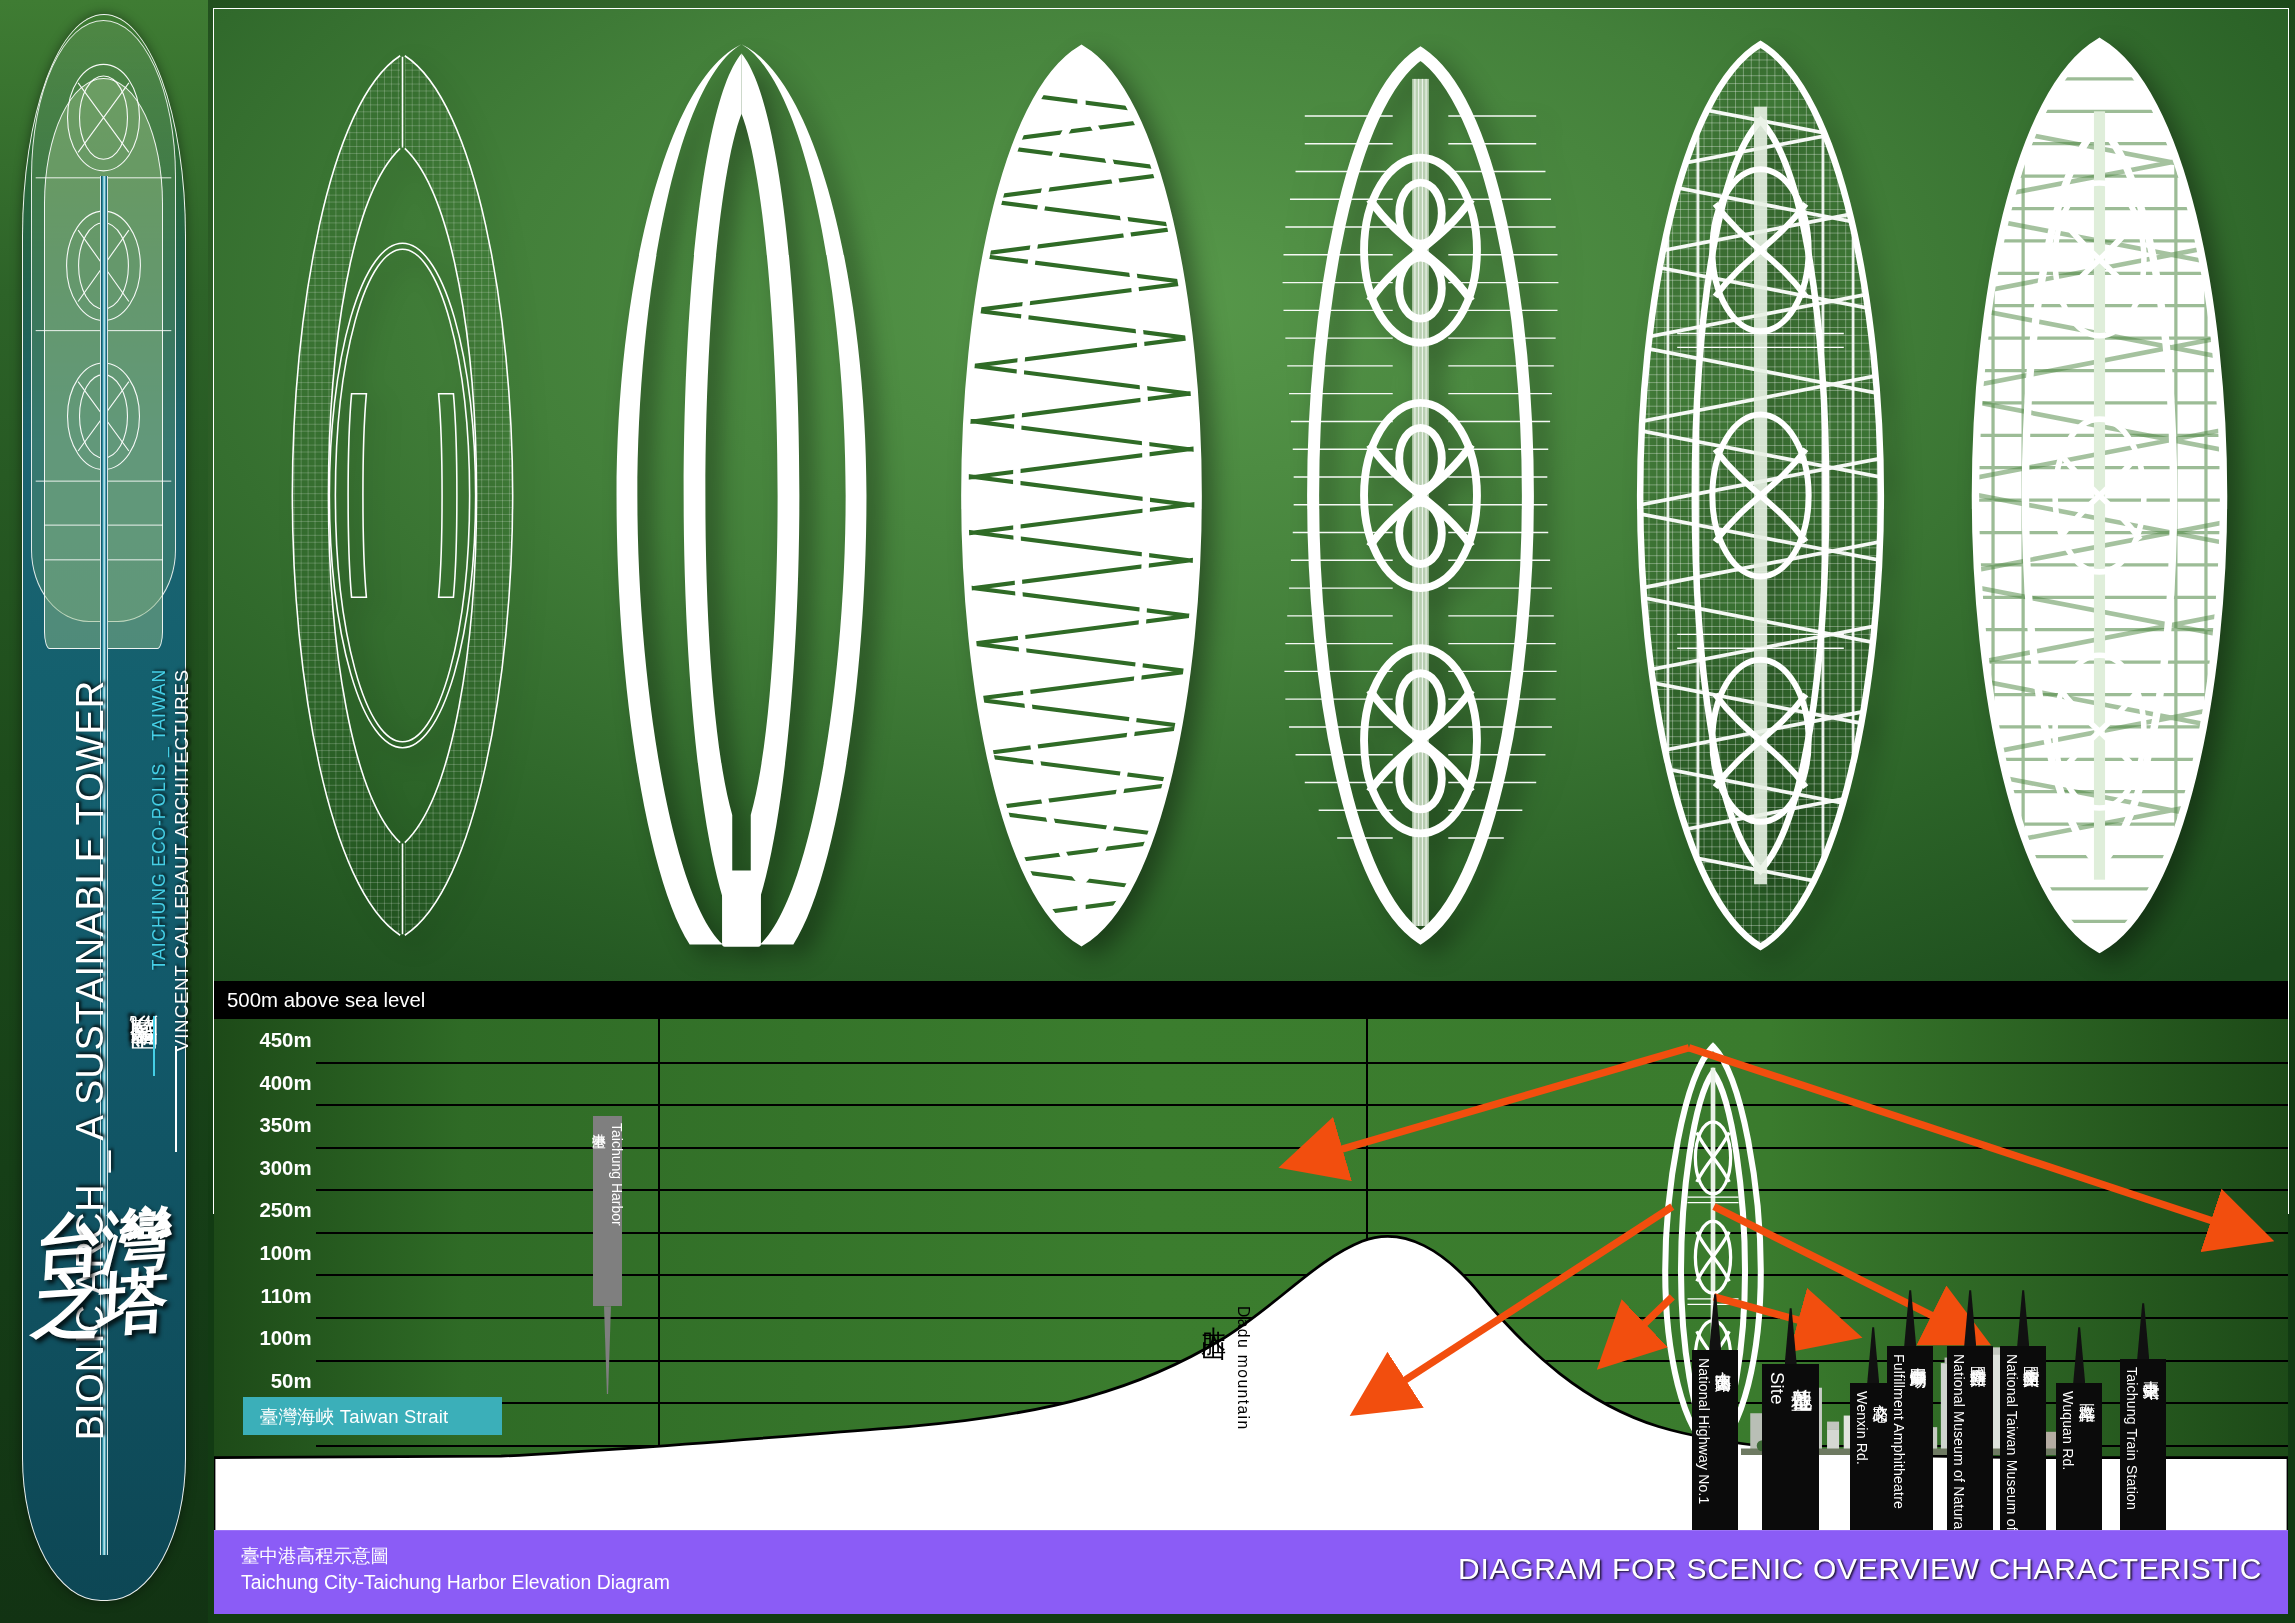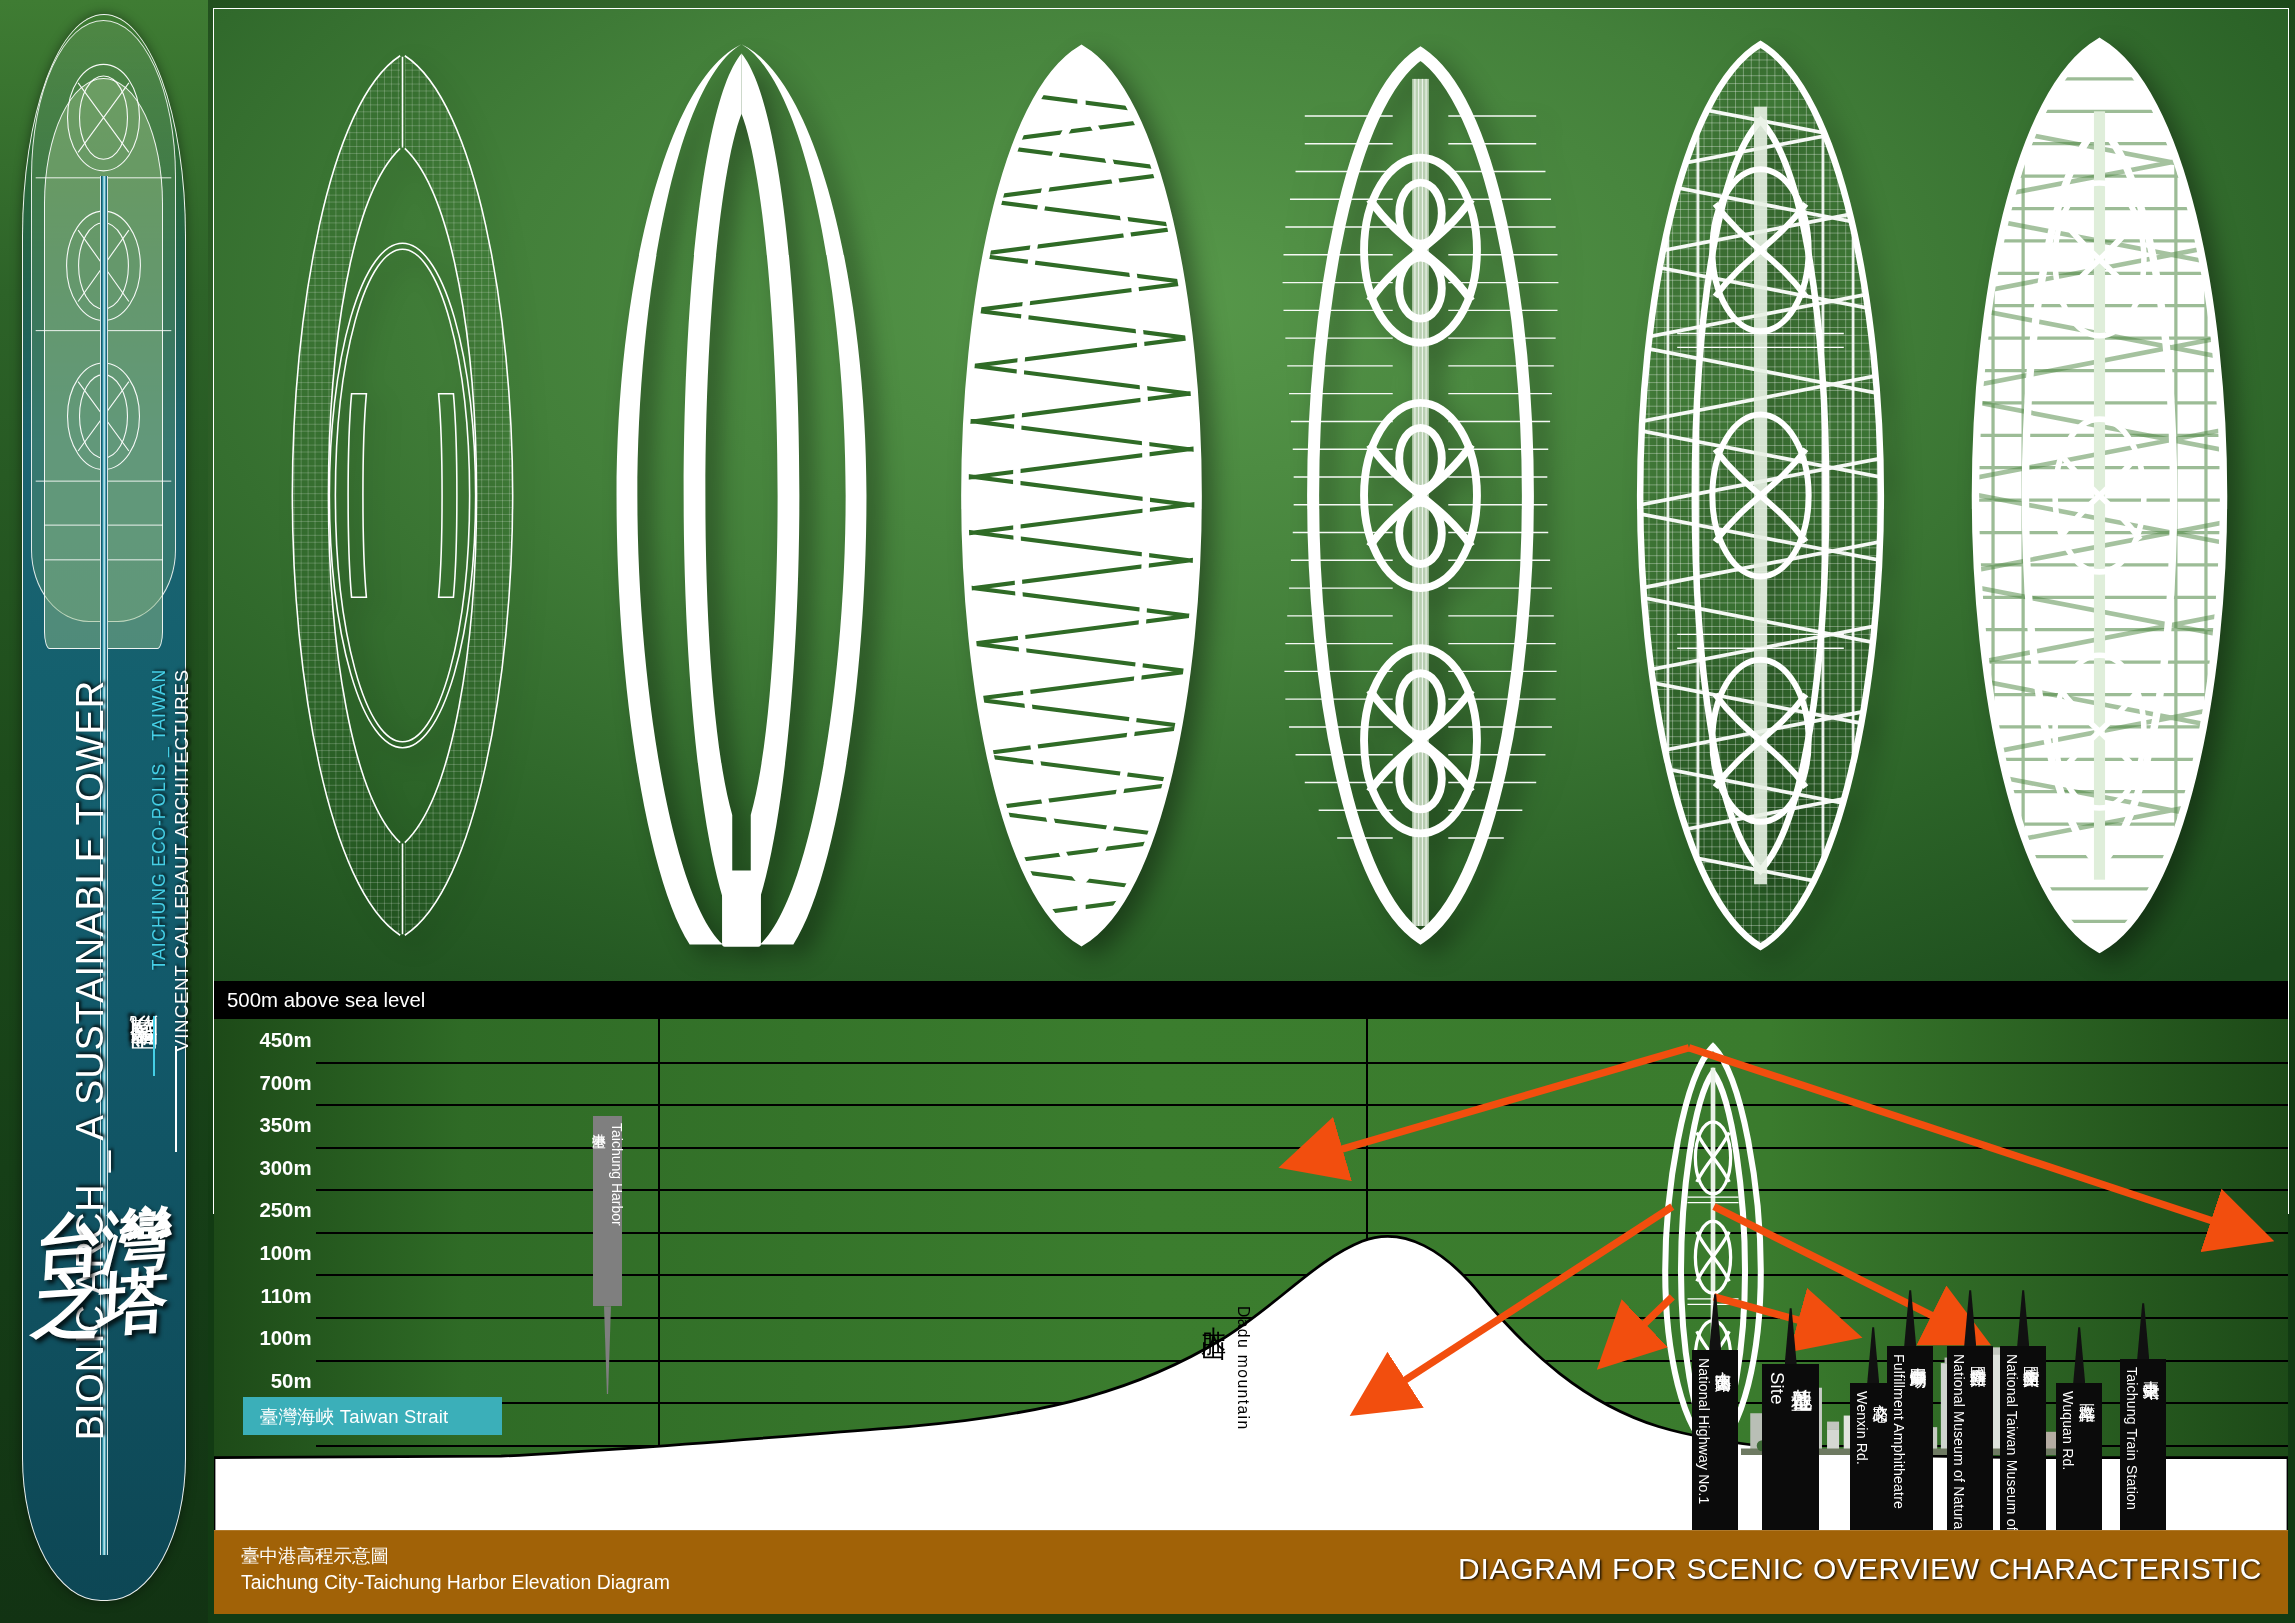--- a/index.html
+++ b/index.html
@@ -203,21 +203,21 @@
   .callout.big .tag .cn { font-size:21px; }
   .callout.big .tag .en { font-size:18.5px; }
 
   .cross { position:absolute; z-index:16; }
   .cross .h { position:absolute; top:50%; left:0; width:100%; height:1.4px; background:#ffffff; transform:translateY(-50%); }
   .cross .v { position:absolute; left:50%; top:0; height:100%; width:1.4px; background:#ffffff; transform:translateX(-50%); }
   .cross .d { position:absolute; left:50%; top:50%; width:7.4px; height:7.4px; background:#ffffff; border-radius:50%; transform:translate(-50%,-50%); }
 
   #elev-caption {
     position:absolute; left:0; bottom:0; width:100%; height:84px;
-    background:#a16207; z-index:24;
+    background:#8b5cf6; z-index:24;
     border-top:0.5px solid rgba(255,255,255,0.15);
   }
   #elev-caption .cn { position:absolute; left:27px; top:12px; color:#ffffff; font-size:18.5px; }
   #elev-caption .en { position:absolute; left:27px; top:40px; color:#ffffff; font-size:19.4px; }
   #elev-caption .hl {
     position:absolute; right:26px; top:20.4px; color:#ffffff; font-size:30px;
     letter-spacing:0.7px;
     text-shadow:1.4px 1.4px 2.3px rgba(0,0,0,0.9);
   }
 </style>
@@ -467,21 +467,21 @@
     <div id="elev">
 
       <div id="elev-banner">
         <span class="sea">500m above sea level</span>
       </div>
 
       <div id="elev-field">
 
         <div class="axis-label" style="top:10.2px">450m</div>
         <div class="gridline" style="top:43px"></div>
-        <div class="axis-label" style="top:53px">700m</div>
+        <div class="axis-label" style="top:53px">400m</div>
         <div class="gridline" style="top:85px"></div>
         <div class="axis-label" style="top:95px">350m</div>
         <div class="gridline" style="top:128px"></div>
         <div class="axis-label" style="top:138px">300m</div>
         <div class="gridline" style="top:170px"></div>
         <div class="axis-label" style="top:180px">250m</div>
         <div class="gridline" style="top:213px"></div>
         <div class="axis-label" style="top:223px">100m</div>
         <div class="gridline" style="top:255px"></div>
         <div class="axis-label" style="top:266px">110m</div>

